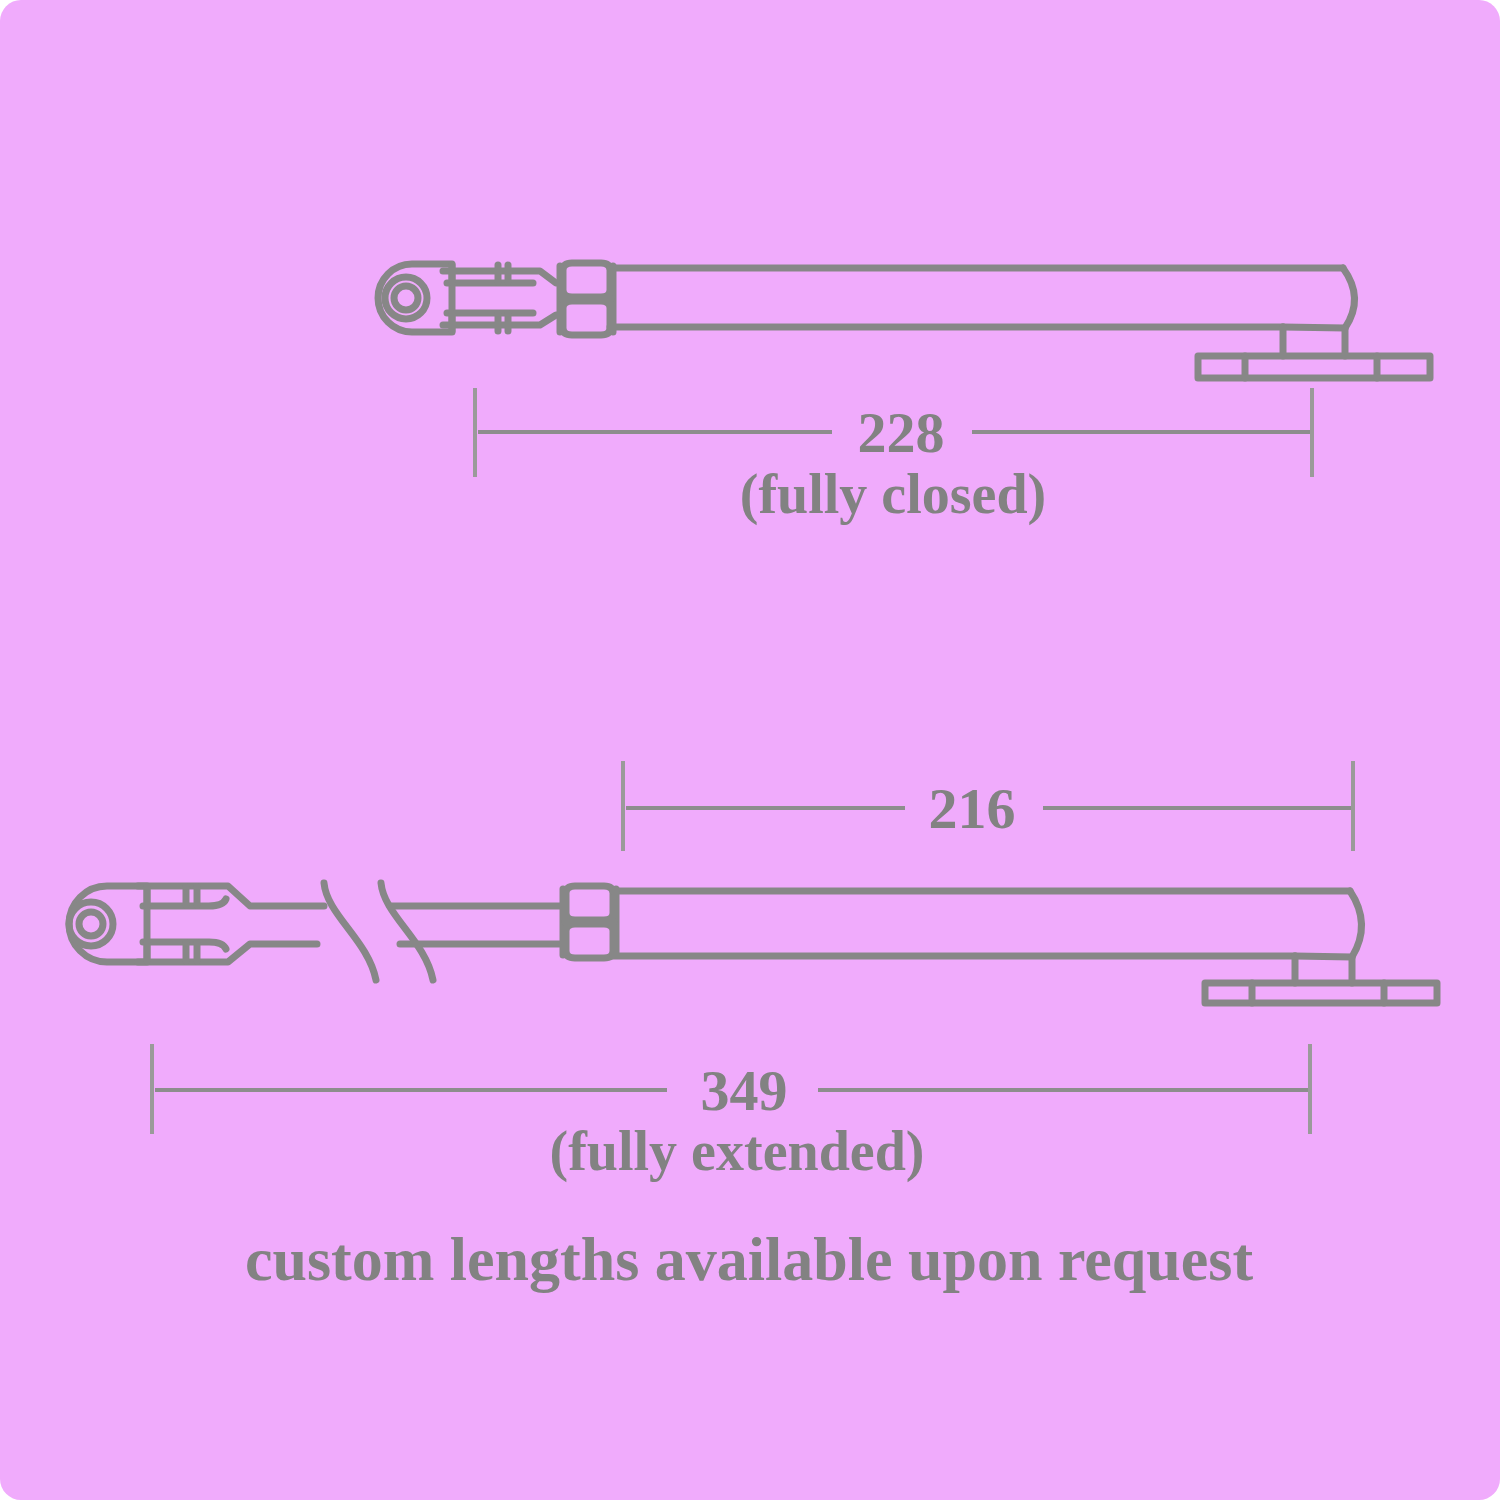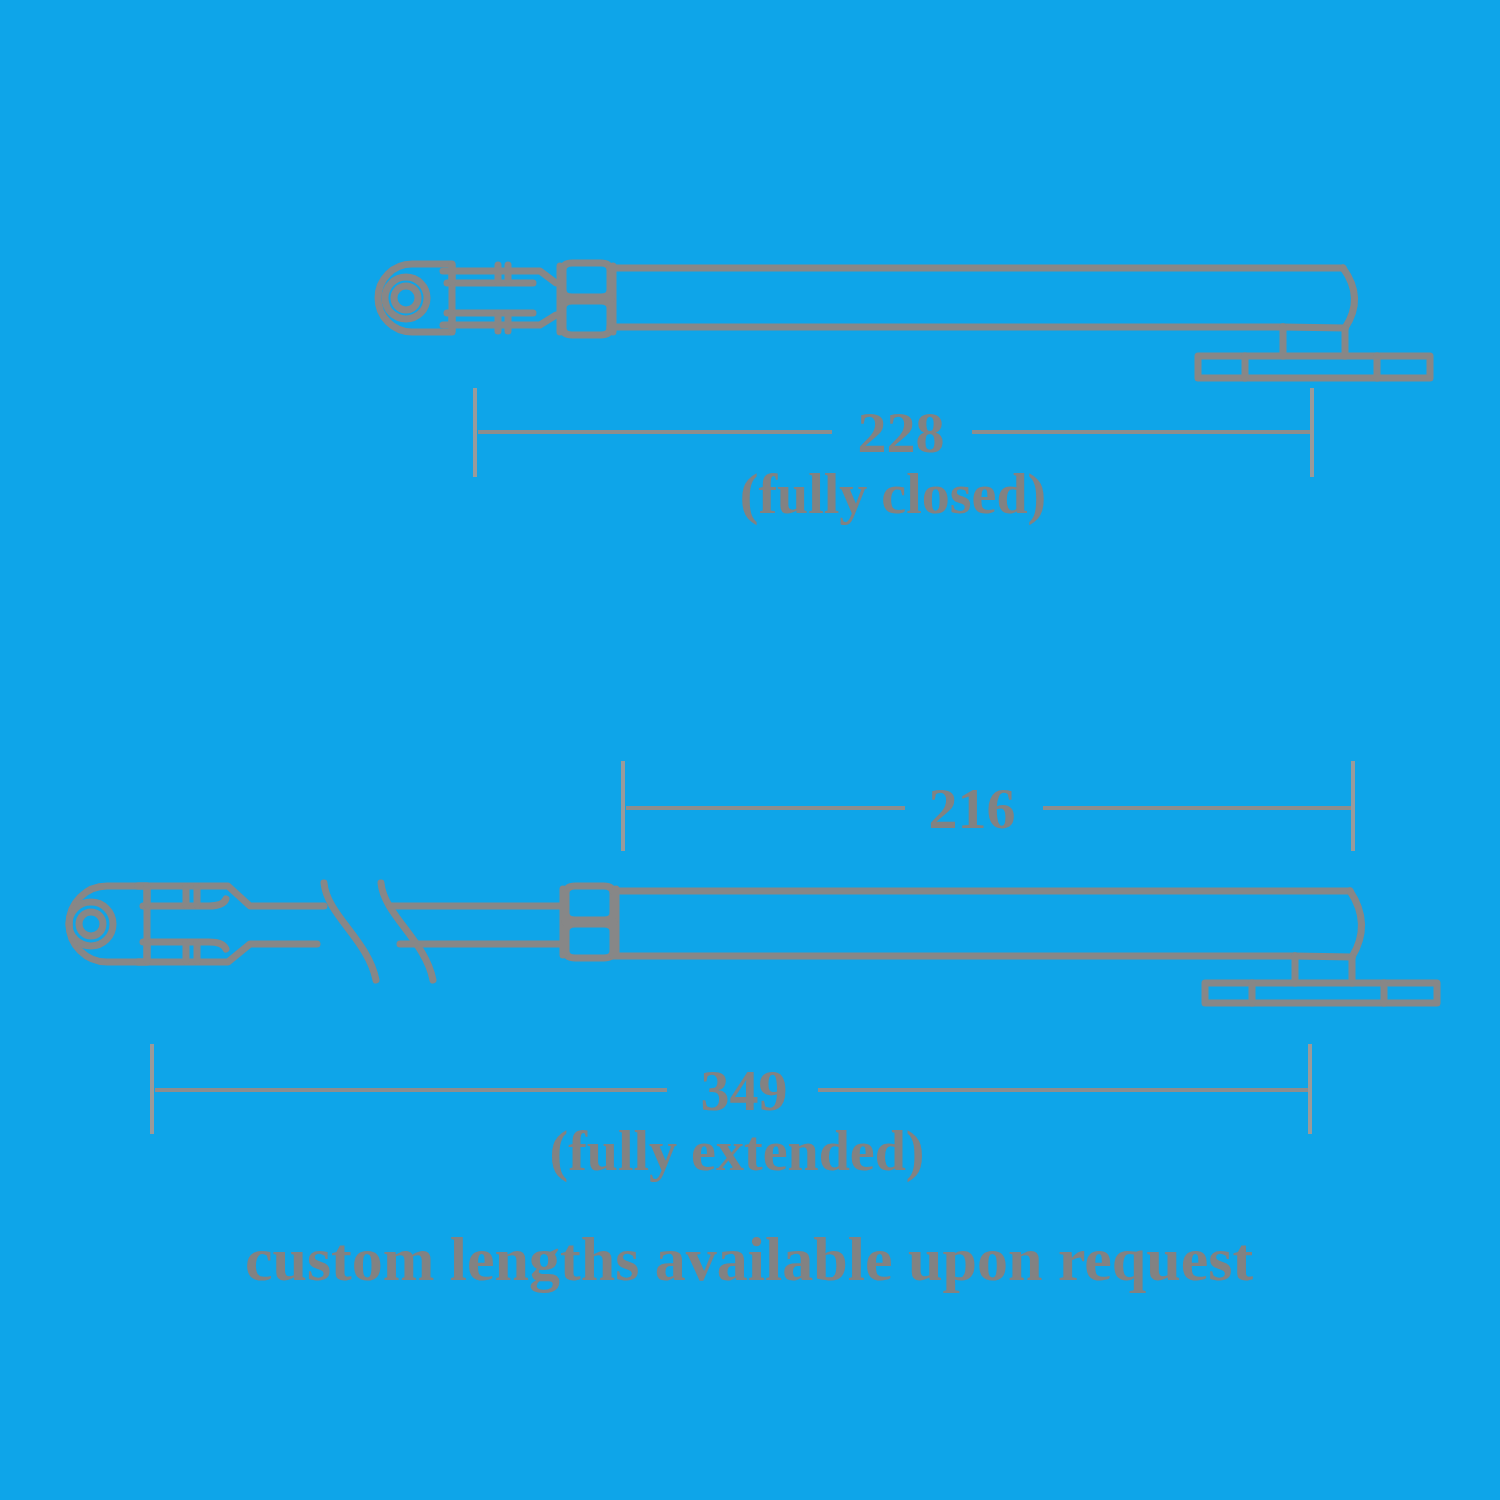--- a/index.html
+++ b/index.html
@@ -20,21 +20,21 @@
     text-anchor:middle;
     letter-spacing:0px;
   }
   .txt-num{font-size:58px;}
   .txt-cap{font-size:56px;}
   .txt-note{font-size:62px;}
 </style>
 </head>
 <body style="background: rgb(255, 255, 255);">
 
-<div id="stage" style="background: #0ea5e9;">
+<div id="stage" style="background: #f0abfc; border-radius: 21px;">
 
   <svg id="drawing" viewBox="0 0 1500 1500" xmlns="http://www.w3.org/2000/svg">
 
     <g>
 
       <path class="ln" d="M 412 264
                L 452 264
                L 452 332
                L 412 332
                A 34 34 0 0 1 412 264 Z" style="stroke: rgb(135, 135, 135);"></path>

